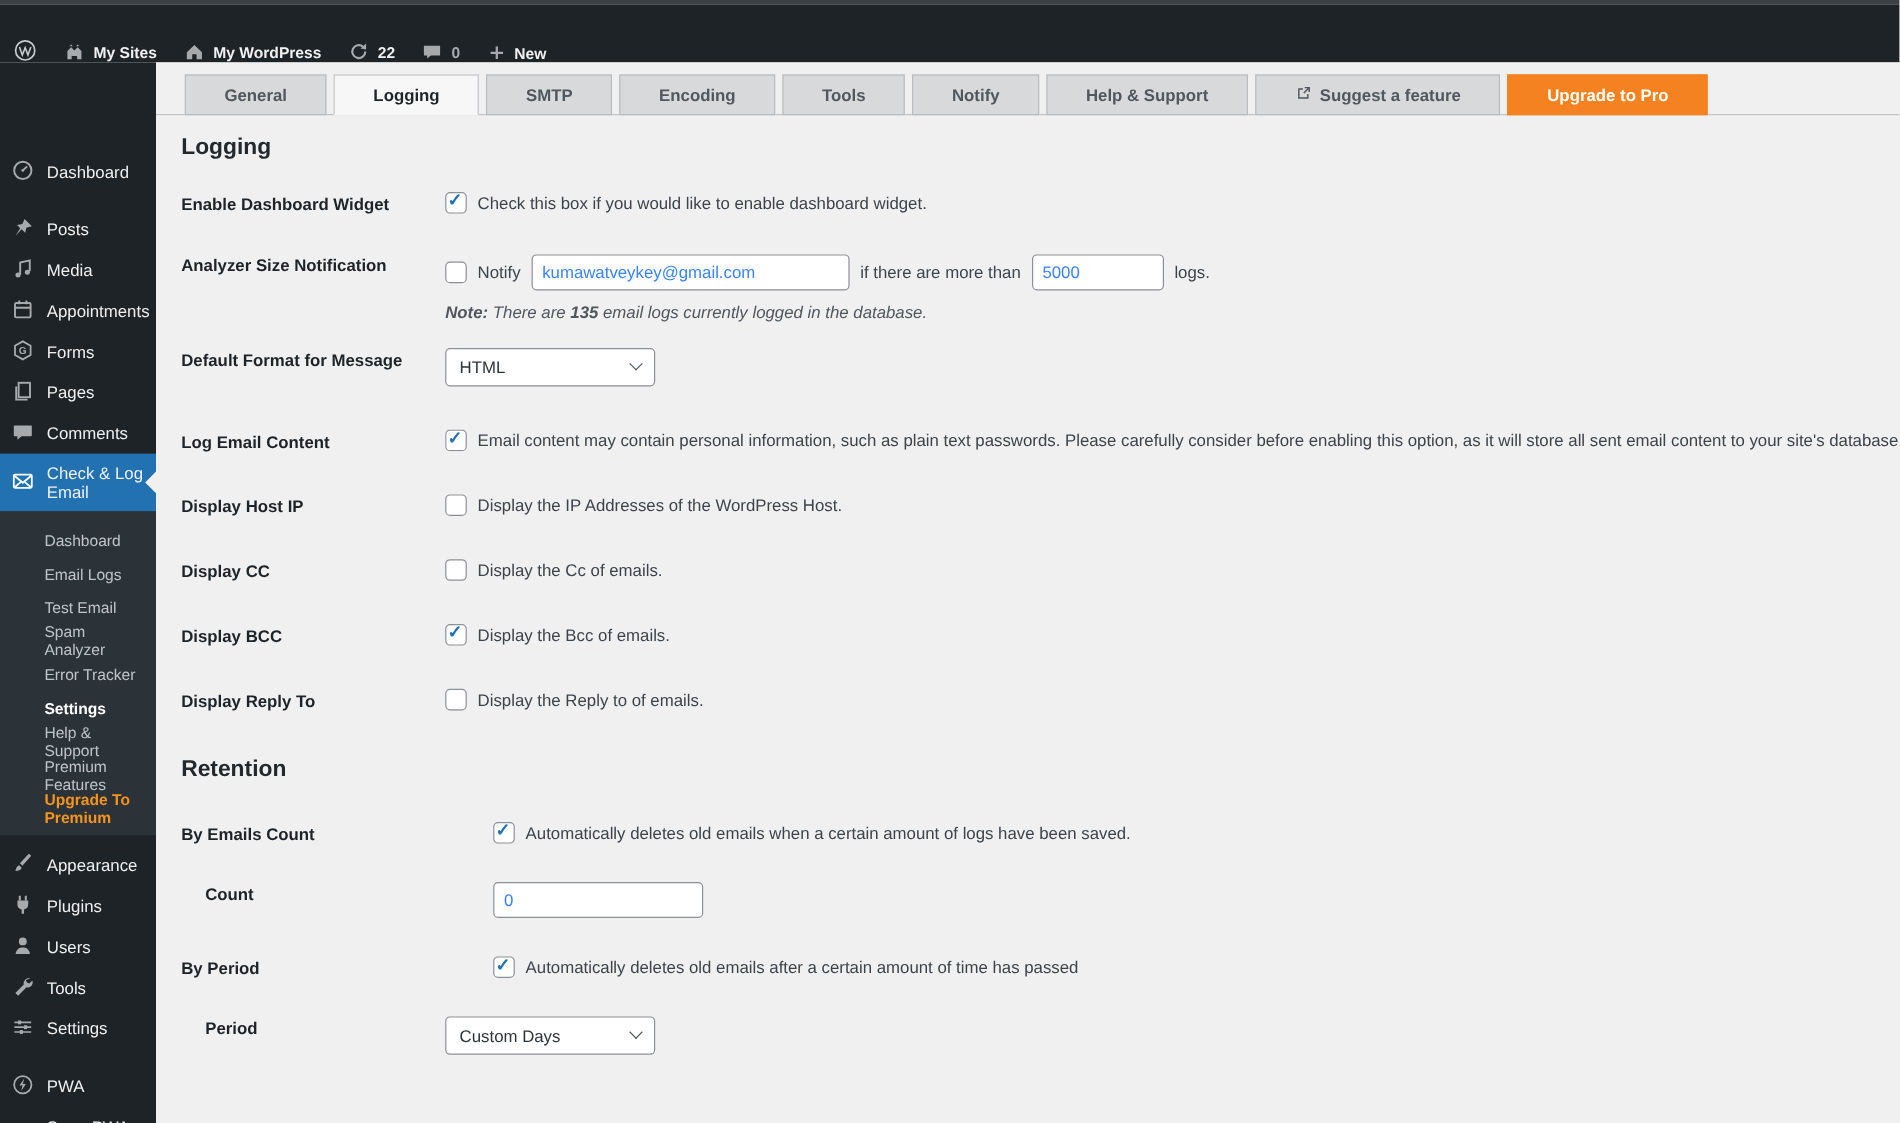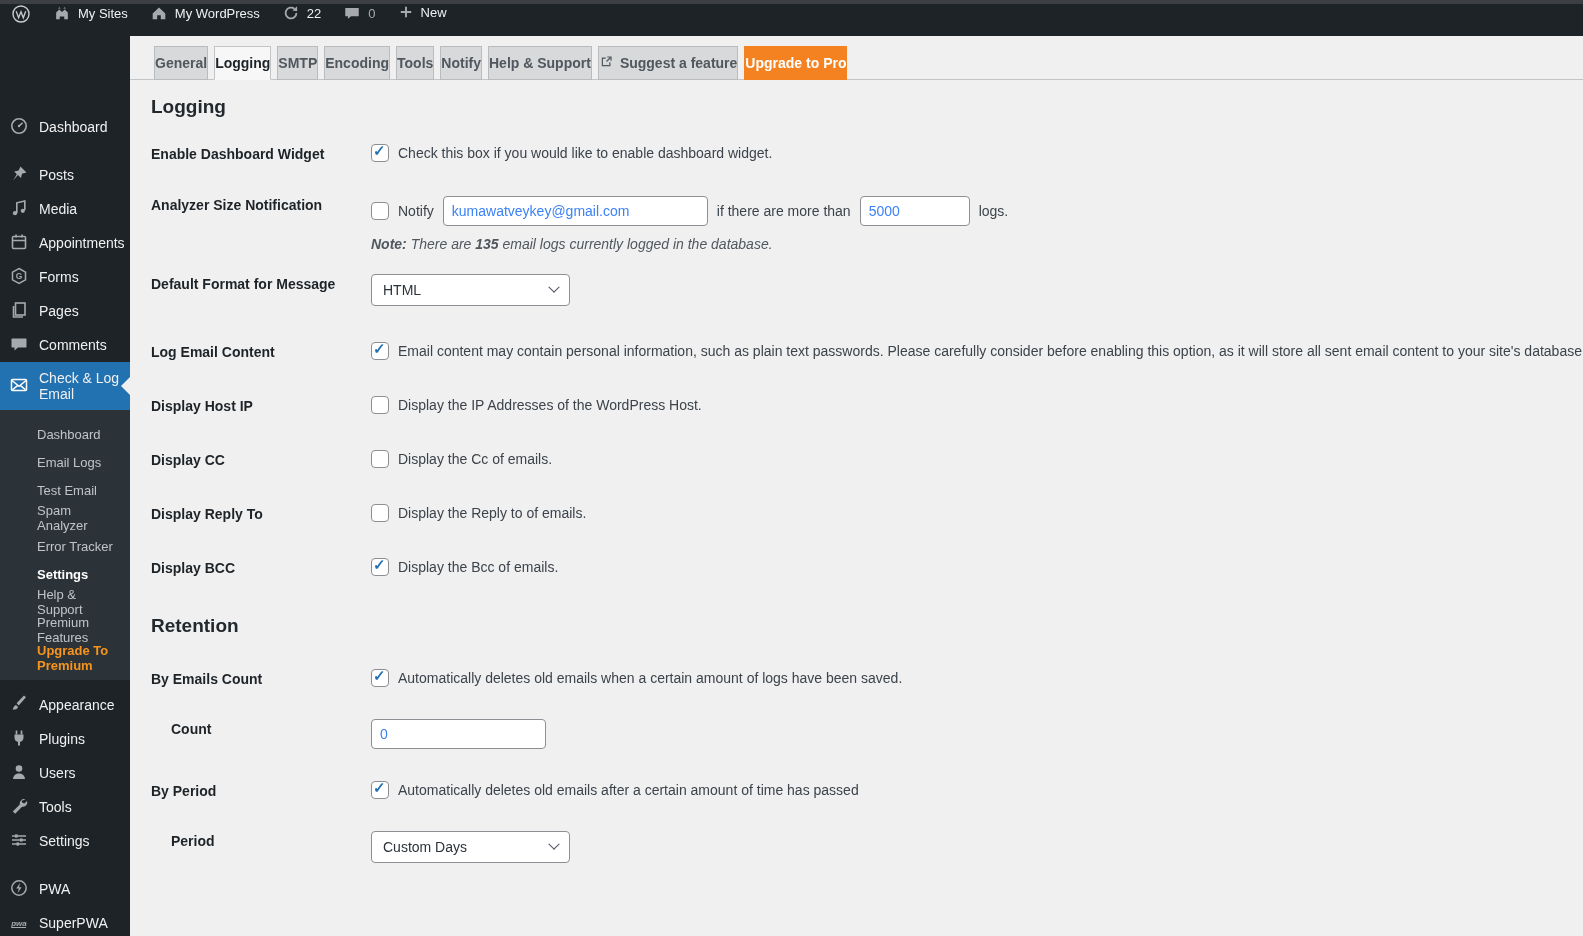--- a/index.html
+++ b/index.html
@@ -3,21 +3,21 @@
 <meta charset="utf-8">
 <style>
   html,body{margin:0;padding:0;}
   body{
     width:1583px;height:936px;overflow:hidden;
     font-family:"Liberation Sans",sans-serif;
     background:#f0f0f1;color:#3c434a;
   }
   
   .top-strip{height:4px;background:#3c4045;}
-  .admin-bar{height:32px;background:#1d2327;display:flex;align-items:flex-start;}
+  .admin-bar{height:48px;background:#1d2327;display:flex;align-items:flex-end;font-weight:bold;}
   .ab-item{display:flex;align-items:center;gap:7px;padding:0 11px;color:#f0f0f1;font-size:13px;cursor:pointer;}
   .ab-item svg{display:block;}
   .ab-dim{color:#a7aaad;}
   
   .frame{display:flex;height:900px;}
   
   .sidebar{width:130px;flex:none;background:#1d2327;color:#f0f0f1;font-size:14px;}
   .side-spacer{height:74px;}
   .side-sep{height:14px;}
   .side-item{display:flex;align-items:center;gap:10px;height:34px;padding:0 8px 0 9px;cursor:pointer;}
@@ -27,44 +27,44 @@
   .side-active .two-line{line-height:16px;}
   .notch{position:absolute;right:0;top:50%;margin-top:-9px;width:0;height:0;
     border-top:9px solid transparent;border-bottom:9px solid transparent;border-right:9px solid #f0f0f1;}
   .submenu{background:#2c3338;padding:10px 0 8px;}
   .sub-item{height:28px;display:flex;align-items:center;padding:0 8px 0 37px;font-size:13px;color:#c0c4c8;cursor:pointer;}
   .sub-item.current{color:#fff;font-weight:700;}
   .sub-item.upgrade{color:#f7941d;font-weight:700;}
   
   .content{flex:1;min-width:0;background:#f0f0f1;}
   .tabbar{padding:10px 0 0 24px;border-bottom:1px solid #c3c4c7;display:flex;gap:6px;align-items:flex-end;}
-  .tab{height:34px;box-sizing:border-box;display:flex;align-items:center;gap:6px;padding:0 0;
+  .tab{height:34px;box-sizing:border-box;display:flex;align-items:center;gap:6px;padding:0 32px;
     background:#d8d9da;border:1px solid #b9bcbe;color:#50575e;font-size:14px;font-weight:600;
     margin-bottom:-1px;cursor:pointer;white-space:nowrap;}
   .tab.active{background:#f7f7f8;border-color:#c3c4c7;border-bottom-color:#f7f7f8;color:#1d2327;font-weight:700;}
   .tab.upgrade{background:#f58220;border-color:#f58220;color:#fff;font-weight:700;}
   .form{padding:0 0 0 21px;}
   h2.sec{font-size:19px;font-weight:600;color:#23282d;margin:16px 0 26px;}
   h2.sec.retention{margin:39px 0 32px;}
   .row{display:flex;margin-bottom:36px;}
   .row .th{width:220px;flex:none;font-size:14px;font-weight:700;color:#1d2327;padding-top:2px;}
   .row .th.indent{padding-left:20px;box-sizing:border-box;font-weight:700;}
   .row .td{flex:1;min-width:0;display:flex;align-items:center;gap:9px;font-size:14px;color:#3c434a;}
   .row .td-col{flex:1;min-width:0;font-size:14px;color:#3c434a;}
-  .mb33{margin-bottom:33px;} .mb22{margin-bottom:22px;} .mb31{} .mb32{margin-bottom:32px;}
+  .mb33{margin-bottom:33px;} .mb22{margin-bottom:22px;} .mb31{} .mb32{margin-bottom:32px;gap:40px;}
   .clip{white-space:nowrap;overflow:hidden;}
   .checkbox{position:relative;flex:none;width:16px;height:16px;background:#fff;border:1px solid #8c8f94;border-radius:4px;cursor:pointer;}
   .checkbox.checked::after{content:"\2713";position:absolute;left:1px;top:-3px;font-size:15px;font-weight:700;color:#2271b1;}
   .text-input{height:30px;box-sizing:border-box;border:1px solid #8c8f94;border-radius:4px;background:#fff;
     padding:0 8px;font-family:"Liberation Sans",sans-serif;font-size:14px;color:#3b82f6;}
   .email{width:265px;} .num{width:110px;} .count{width:175px;}
   .line{display:flex;align-items:center;gap:9px;height:32px;}
   .note{margin-top:9px;font-size:14px;font-style:italic;color:#50575e;}
   .note strong{font-weight:700;}
-  .select{width:199px;height:32px;box-sizing:border-box;border:1px solid #8c8f94;border-radius:4px;background:#fff;
+  .select{width:175px;height:32px;box-sizing:border-box;border:1px solid #8c8f94;border-radius:4px;background:#fff;
     display:flex;align-items:center;justify-content:space-between;padding:0 11px;color:#2c3338;cursor:pointer;}
   .chev{width:7px;height:7px;border-right:1.8px solid #50575e;border-bottom:1.8px solid #50575e;
     transform:rotate(45deg) translate(-2px,-2px);}
 </style>
 </head>
 <body>
 
 <div class="top-strip"></div>
 
 <div class="admin-bar">
@@ -329,32 +329,32 @@
 
       <div class="row">
         <div class="th">Display CC</div>
         <div class="td">
           <span class="checkbox"></span>
           <span>Display the Cc of emails.</span>
         </div>
       </div>
 
       <div class="row">
+        <div class="th">Display BCC</div>
+        <div class="td">
+          <span class="checkbox checked"></span>
+          <span>Display the Bcc of emails.</span>
+        </div>
+      </div>
+
+      <div class="row">
         <div class="th">Display Reply To</div>
         <div class="td">
           <span class="checkbox"></span>
           <span>Display the Reply to of emails.</span>
-        </div>
-      </div>
-
-      <div class="row">
-        <div class="th">Display BCC</div>
-        <div class="td">
-          <span class="checkbox checked"></span>
-          <span>Display the Bcc of emails.</span>
         </div>
       </div>
 
       <h2 class="sec retention">Retention</h2>
 
       <div class="row mb32">
         <div class="th">By Emails Count</div>
         <div class="td">
           <span class="checkbox checked"></span>
           <span>Automatically deletes old emails when a certain amount of logs have been saved.</span>

